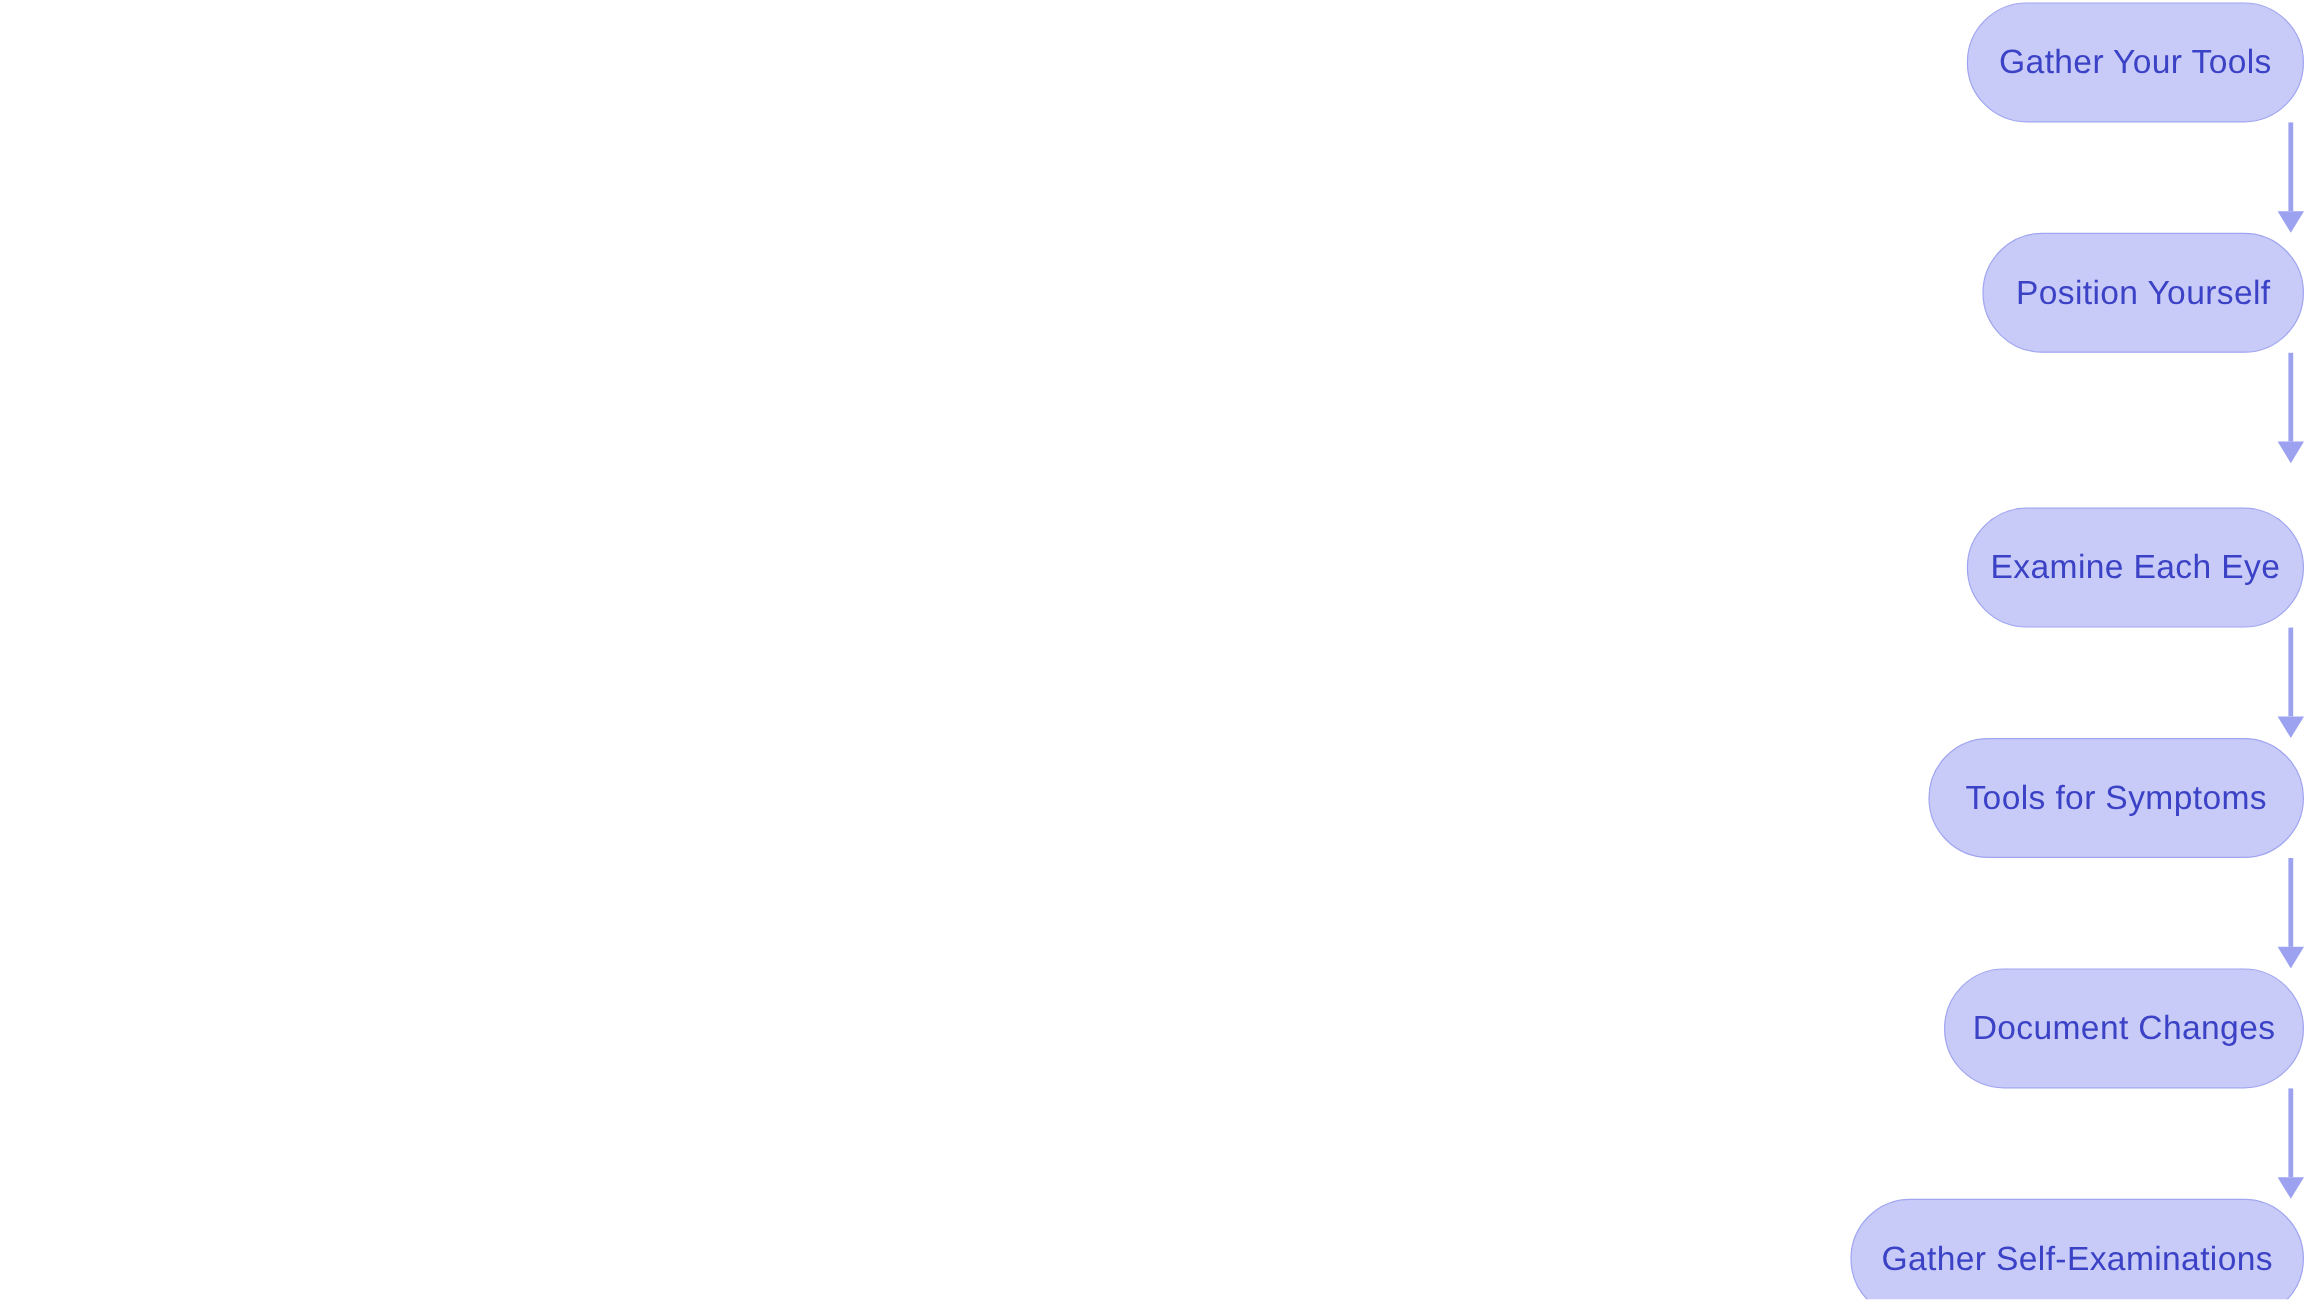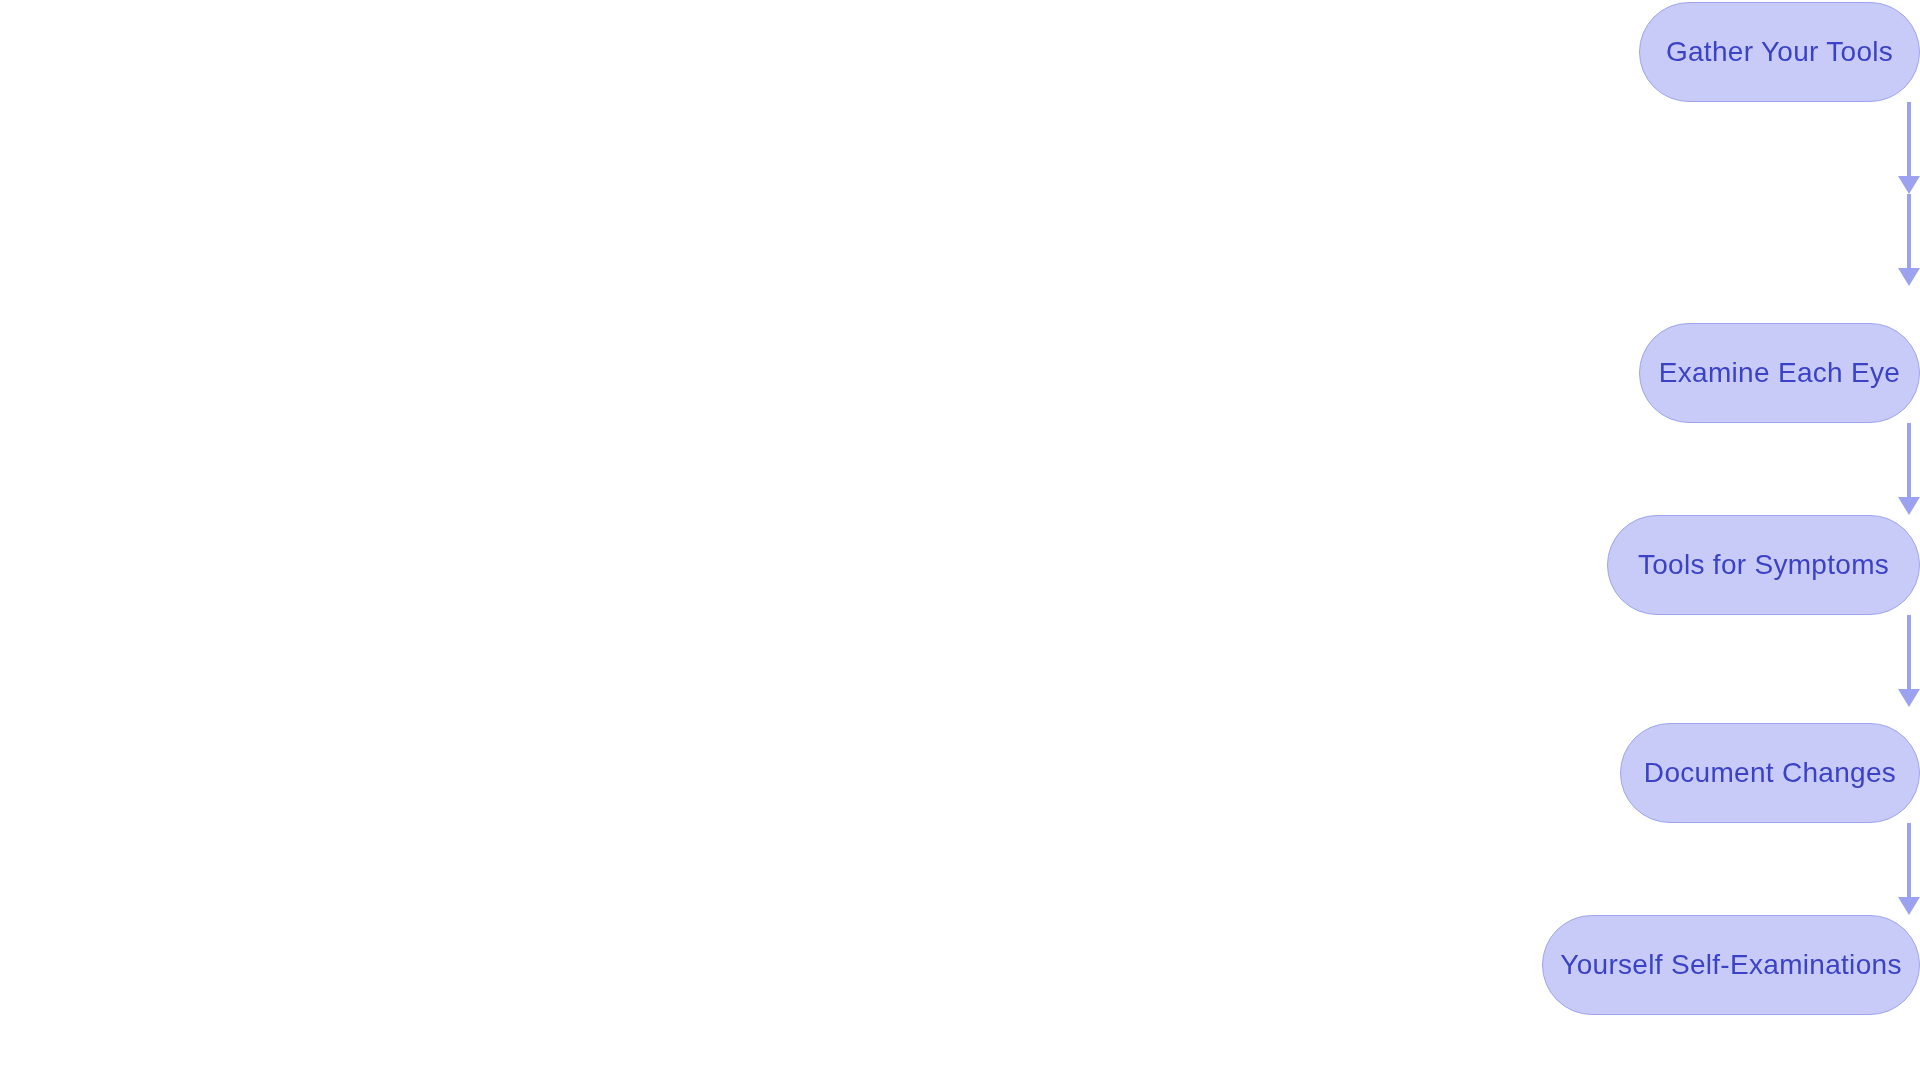--- a/index.html
+++ b/index.html
@@ -44,21 +44,21 @@
   .node-label {
     color: var(--node-text);
     font-size: 28px;
     letter-spacing: 0.3px;
     white-space: nowrap;
   }
   .n0 { width: 281px; }
   .n1 { width: 268px; }
   .n2 { width: 281px; margin-top: 37px; }
   .n3 { width: 313px; }
-  .n4 { width: 300px; margin-top: 16px; }
+  .n4 { width: 300px; }
   .n5 { width: 378px; }
   .arrow {
     height: 92px;
     display: flex;
     flex-direction: column;
     align-items: center;
     flex: 0 0 auto;
   }
   .arrow-stem {
     width: 3.5px;
@@ -81,20 +81,23 @@
 
     <div class="node n0">
       <span class="node-label">Gather Your Tools</span>
     </div>
 
     <div class="arrow">
       <div class="arrow-stem"></div>
       <div class="arrow-head"></div>
     </div>
 
+    <div class="node n1">
+      <span class="node-label">Position Yourself</span>
+    </div>
 
     <div class="arrow">
       <div class="arrow-stem"></div>
       <div class="arrow-head"></div>
     </div>
 
     <div class="node n2">
       <span class="node-label">Examine Each Eye</span>
     </div>
 
@@ -115,17 +118,17 @@
     <div class="node n4">
       <span class="node-label">Document Changes</span>
     </div>
 
     <div class="arrow">
       <div class="arrow-stem"></div>
       <div class="arrow-head"></div>
     </div>
 
     <div class="node n5">
-      <span class="node-label">Yourself Self-Examinations</span>
+      <span class="node-label">Gather Self-Examinations</span>
     </div>
 
   </div>
 </div>
 
 </body></html>

